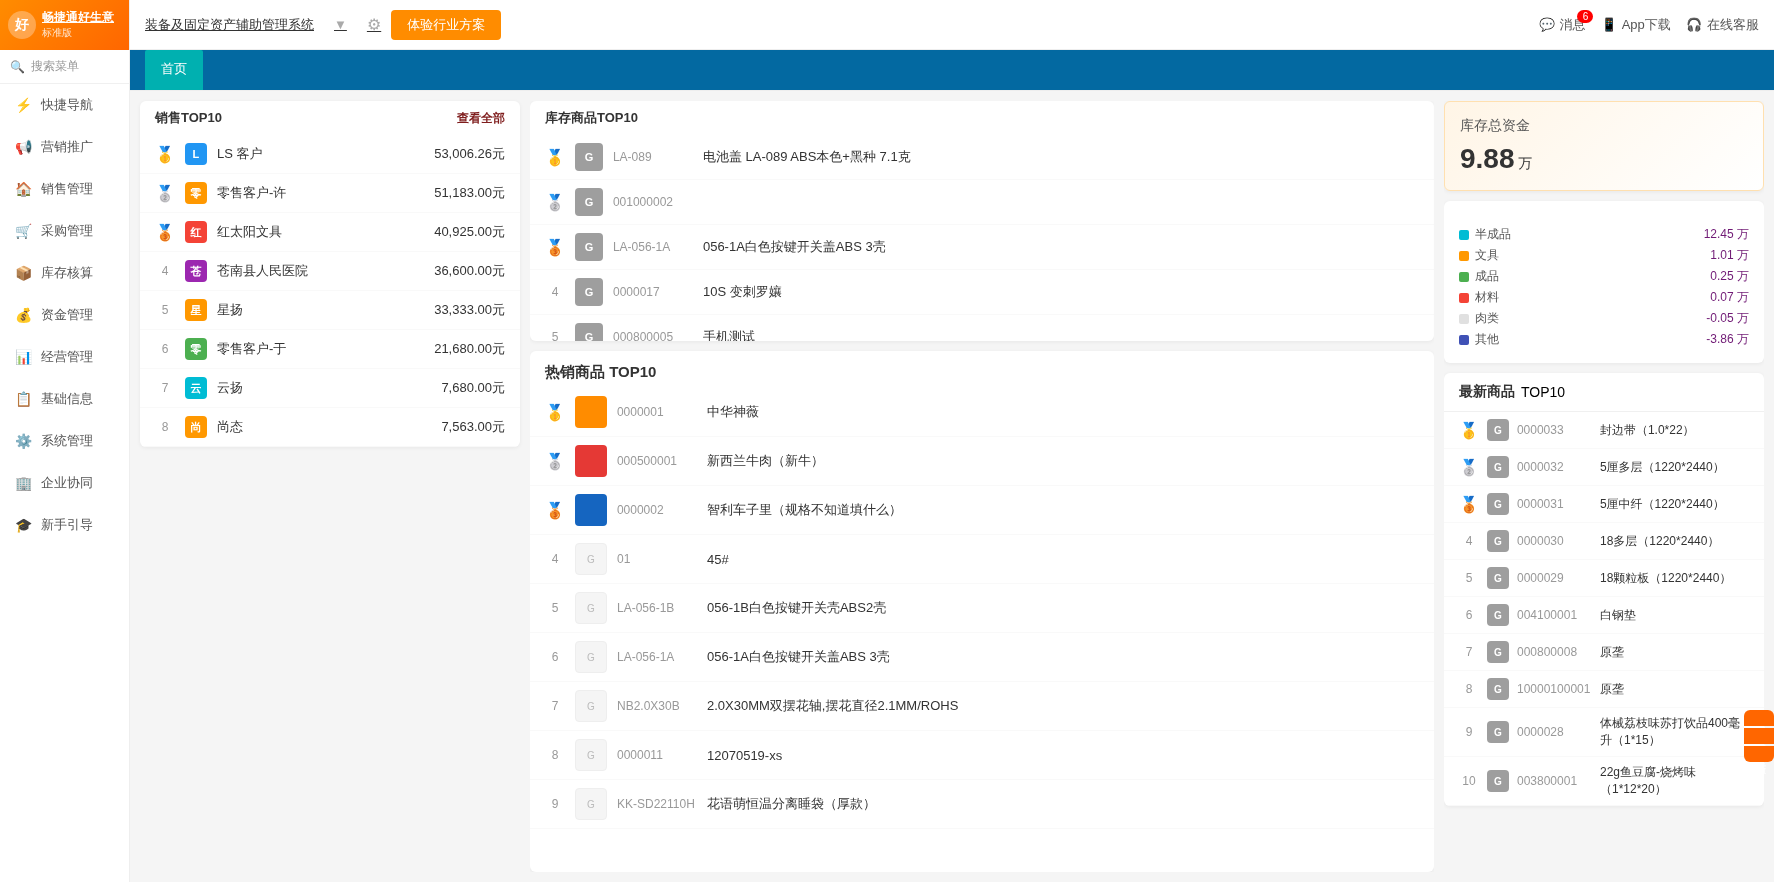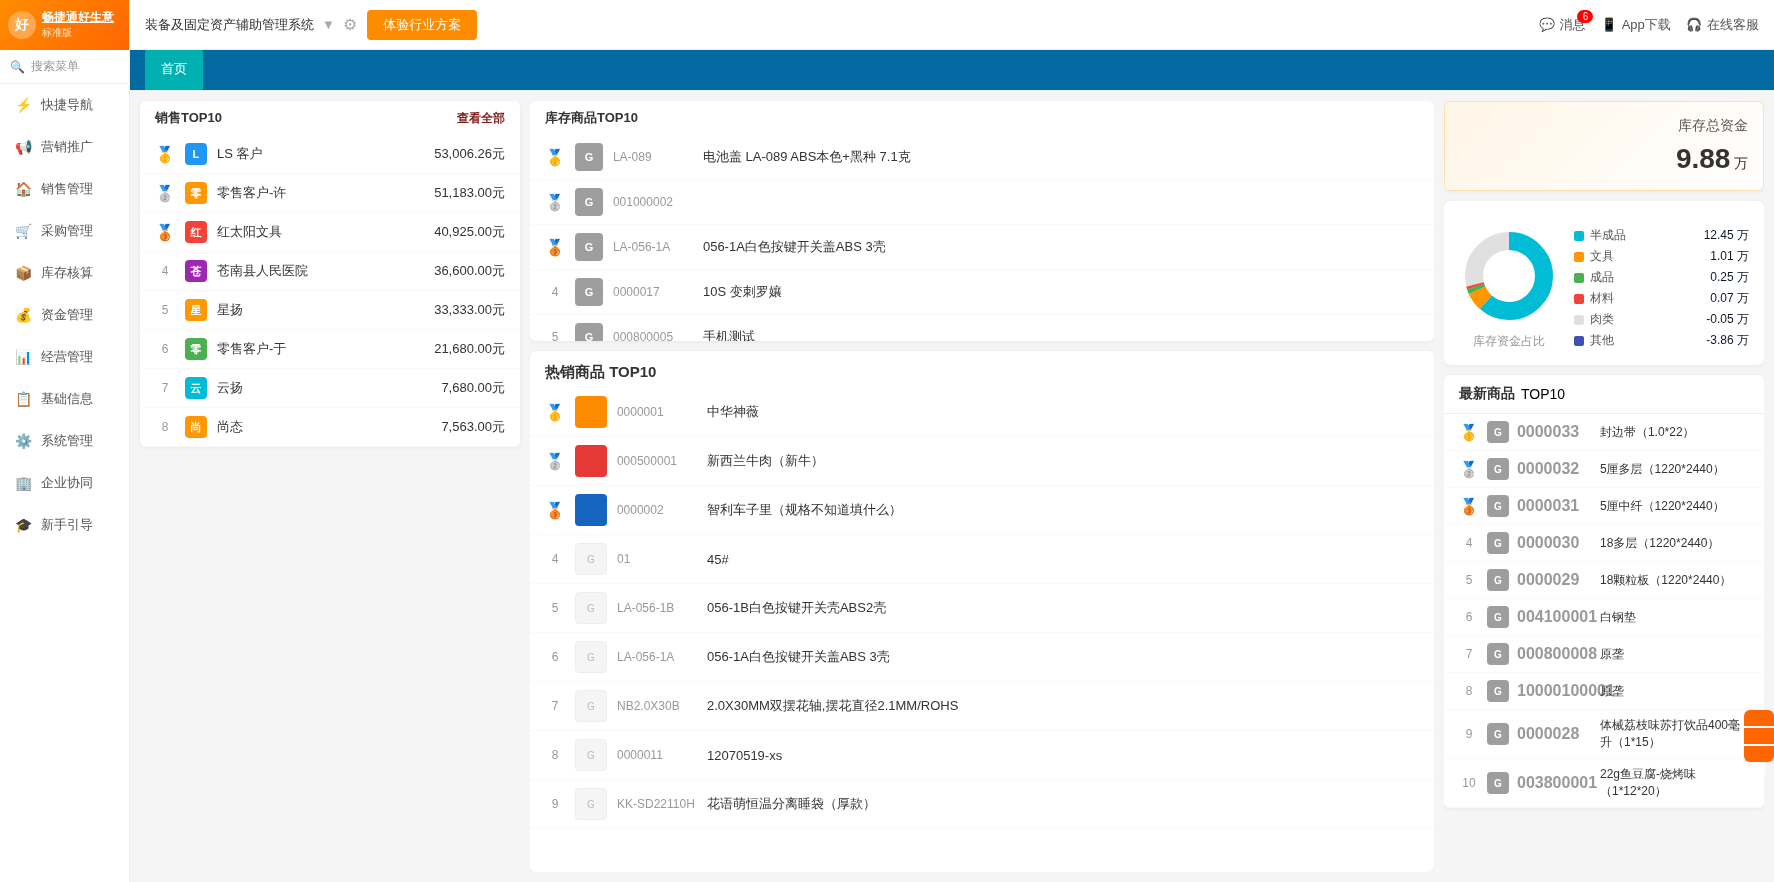--- a/index.html
+++ b/index.html
@@ -75,23 +75,24 @@
       display: flex;
       align-items: center;
       padding: 0 15px;
       gap: 10px;
       border-bottom: 1px solid #eee;
       flex-shrink: 0;
     }
     .topbar-system {
       display: flex;
       align-items: center;
-      gap: 8px;
+      gap: 20px;
       color: #333;
       font-size: 13px;
+      text-decoration: underline;
     }
     .topbar-gear { color: #aaa; cursor: pointer; font-size: 16px; }
     .topbar-btn {
       background: #ff8c00;
       color: #fff;
       border: none;
       padding: 6px 16px;
       border-radius: 4px;
       cursor: pointer;
       font-size: 13px;
@@ -239,54 +240,53 @@
       overflow-y: auto;
     }
 
     
     .inventory-card {
       background: linear-gradient(135deg, #fff5e6, #fff);
       border-radius: 6px;
       padding: 15px;
       box-shadow: 0 1px 4px rgba(0,0,0,0.06);
       border: 1px solid #ffe0b0;
-      text-align: right;
     }
     .inventory-title { font-size: 14px; color: #555; margin-bottom: 8px; }
     .inventory-amount { font-size: 28px; font-weight: bold; color: #333; }
     .inventory-unit { font-size: 14px; color: #333; }
 
     .inventory-chart-area {
       background: #fff;
       border-radius: 6px;
       padding: 15px;
       box-shadow: 0 1px 4px rgba(0,0,0,0.06);
     }
 
     
     .donut-container { display: flex; align-items: center; gap: 15px; margin-top: 10px; }
     .donut-svg { width: 100px; height: 100px; flex-shrink: 0; }
     .legend { flex: 1; display: flex; flex-direction: column; gap: 4px; }
     .legend-item { display: flex; align-items: center; gap: 6px; font-size: 12px; }
     .legend-dot { width: 10px; height: 10px; border-radius: 2px; flex-shrink: 0; }
     .legend-name { flex: 1; color: #555; }
-    .legend-val { color: #0f172a; font-weight: 500; margin-left: 12px; }
+    .legend-val { color: #701a75; font-weight: 500; margin-left: 12px; }
     .chart-label { font-size: 12px; color: #999; text-align: center; margin-top: 4px; }
 
     
     .newest-panel {
       background: #fff;
       border-radius: 6px;
       box-shadow: 0 1px 4px rgba(0,0,0,0.06);
       overflow: hidden;
     }
     .newest-header { padding: 10px 15px; font-size: 14px; font-weight: bold; color: #333; border-bottom: 1px solid #f0f0f0; display: flex; align-items: center; gap: 6px; }
     .newest-header .top-label { color: #000000; font-weight: normal; }
     .newest-item { display: flex; align-items: center; padding: 7px 15px; border-bottom: 1px solid #f9f9f9; gap: 8px; }
-    .newest-code { color: #999; font-size: 16px; width: 75px; font-weight: bold; }
+    .newest-code { color: #999; font-size: 12px; width: 75px; }
     .newest-name { flex: 1; color: #333; font-size: 12px; }
 
     
     .float-buttons {
       position: fixed;
       right: 0;
       bottom: 120px;
       display: flex;
       flex-direction: column;
       gap: 2px;
@@ -600,35 +600,20 @@
       <div class="inventory-card">
         <div class="inventory-title">库存总资金</div>
         <div>
           <span class="inventory-amount">9.88</span>
           <span class="inventory-unit">万</span>
         </div>
       </div>
 
       <div class="inventory-chart-area">
         <div class="donut-container">
-          <div>
-            <svg class="donut-svg" viewBox="0 0 100 100">
-
-              <circle cx="50" cy="50" r="35" fill="none" stroke="#e0e0e0" stroke-width="18"></circle>
-
-              <circle cx="50" cy="50" r="35" fill="none" stroke="#00bcd4" stroke-width="18" stroke-dasharray="190 220" stroke-dashoffset="55" transform="rotate(-90 50 50)"></circle>
-
-              <circle cx="50" cy="50" r="35" fill="none" stroke="#ff9800" stroke-width="18" stroke-dasharray="15 220" stroke-dashoffset="-135" transform="rotate(-90 50 50)"></circle>
-
-              <circle cx="50" cy="50" r="35" fill="none" stroke="#4caf50" stroke-width="18" stroke-dasharray="4 220" stroke-dashoffset="-150" transform="rotate(-90 50 50)"></circle>
-
-              <circle cx="50" cy="50" r="35" fill="none" stroke="#f44336" stroke-width="18" stroke-dasharray="2 220" stroke-dashoffset="-154" transform="rotate(-90 50 50)"></circle>
-            </svg>
-            <div class="chart-label">库存资金占比</div>
-          </div>
           <div class="legend" id="inventory-legend">
               <div class="legend-item">
     <div class="legend-dot" style="background:#00bcd4"></div>
     <span class="legend-name">半成品</span>
     <span class="legend-val">12.45 万</span>
   </div>
               <div class="legend-item">
     <div class="legend-dot" style="background:#ff9800"></div>
     <span class="legend-name">文具</span>
     <span class="legend-val">1.01 万</span>

